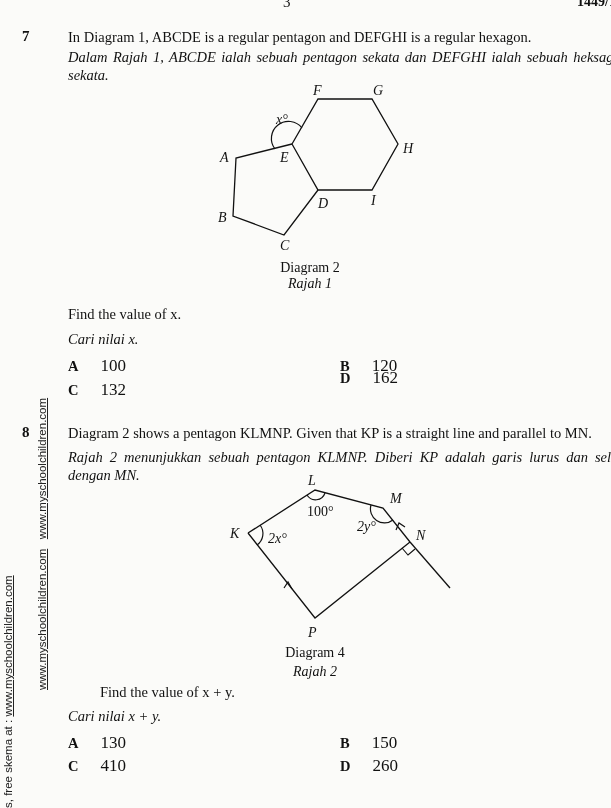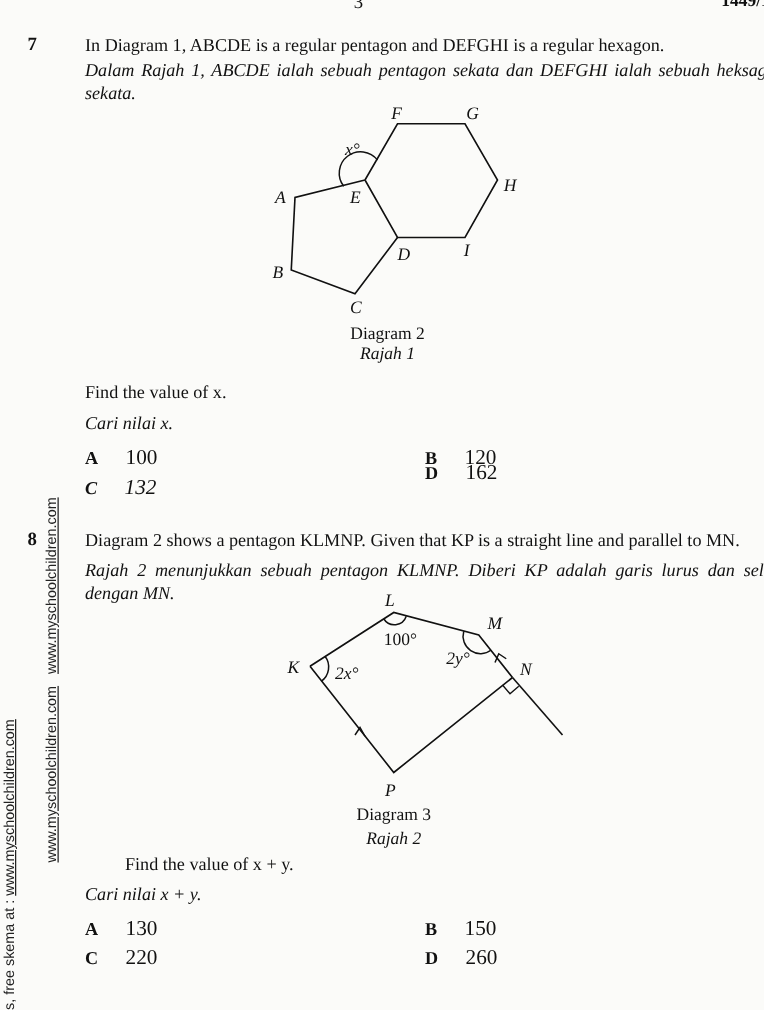--- a/index.html
+++ b/index.html
@@ -55,21 +55,21 @@
 <div class="abs txt it" style="left:68px;top:330px;">Cari nilai x.</div>
 
 <div class="abs" style="left:68px;top:356px;">
   <span class="opt-letter">A</span>
   <span class="opt-val" style="margin-left:18px;">100</span>
 </div>
 <div class="abs" style="left:340px;top:356px;">
   <span class="opt-letter">B</span>
   <span class="opt-val" style="margin-left:18px;">120</span>
 </div>
-<div class="abs" style="left:68px;top:380px;font-style:italic;">
+<div class="abs" style="left:68px;top:380px;">
   <span class="opt-letter">C</span>
   <span class="opt-val" style="margin-left:18px;">132</span>
 </div>
 <div class="abs" style="left:340px;top:368px;">
   <span class="opt-letter">D</span>
   <span class="opt-val" style="margin-left:18px;">162</span>
 </div>
 
 <div class="abs qnum" style="left:22px;top:424px;">8</div>
 <div class="abs txt" style="left:68px;top:424px;width:540px;">Diagram 2 shows a pentagon KLMNP. Given that KP is a straight line and parallel to MN.</div>
@@ -93,37 +93,37 @@
   <polyline points="196,60 199,53 205,57" fill="none" stroke="#111" stroke-width="1.2"></polyline>
   <text x="108" y="15">L</text>
   <text x="190" y="33">M</text>
   <text x="216" y="70">N</text>
   <text x="30" y="68">K</text>
   <text x="108" y="167">P</text>
   <text class="up" x="107" y="46">100°</text>
   <text x="68" y="73">2x°</text>
   <text x="157" y="61">2y°</text>
 </svg>
-<div class="abs caption" style="left:255px;top:645px;">Diagram 3</div>
+<div class="abs caption" style="left:255px;top:645px;">Diagram 4</div>
 <div class="abs caption it" style="left:255px;top:664px;">Rajah 2</div>
 
 <div class="abs txt" style="left:68px;top:683px;margin-left:32px;">Find the value of x + y.</div>
 <div class="abs txt it" style="left:68px;top:707px;">Cari nilai x + y.</div>
 
 <div class="abs" style="left:68px;top:733px;">
   <span class="opt-letter">A</span>
   <span class="opt-val" style="margin-left:18px;">130</span>
 </div>
 <div class="abs" style="left:340px;top:733px;">
   <span class="opt-letter">B</span>
   <span class="opt-val" style="margin-left:18px;">150</span>
 </div>
 <div class="abs" style="left:68px;top:756px;">
   <span class="opt-letter">C</span>
-  <span class="opt-val" style="margin-left:18px;">220</span>
+  <span class="opt-val" style="margin-left:18px;">410</span>
 </div>
 <div class="abs" style="left:340px;top:756px;">
   <span class="opt-letter">D</span>
   <span class="opt-val" style="margin-left:18px;text-align:right;">260</span>
 </div>
 
 <div class="abs wm" style="left:2px;top:808px;">
   <span>s, free skema at : </span><u>www.myschoolchildren.com</u>
 </div>
 <div class="abs wm" style="left:36px;top:690px;">

